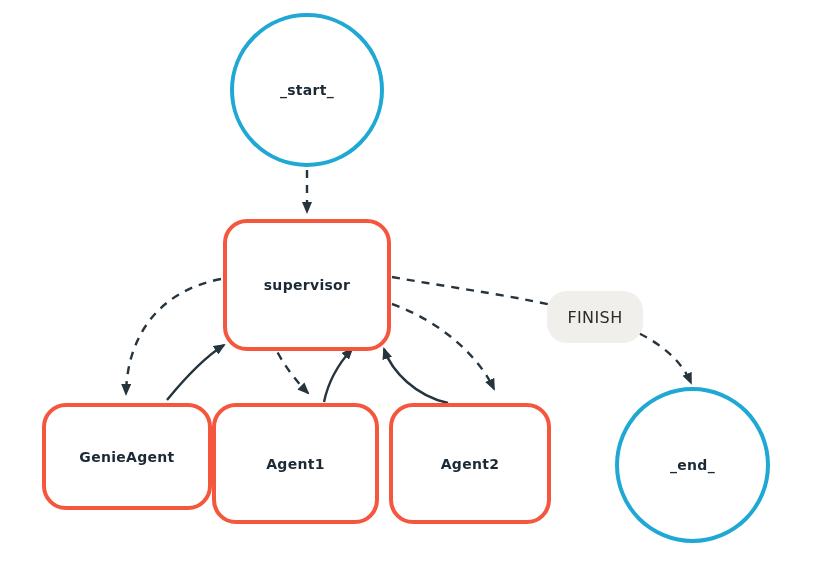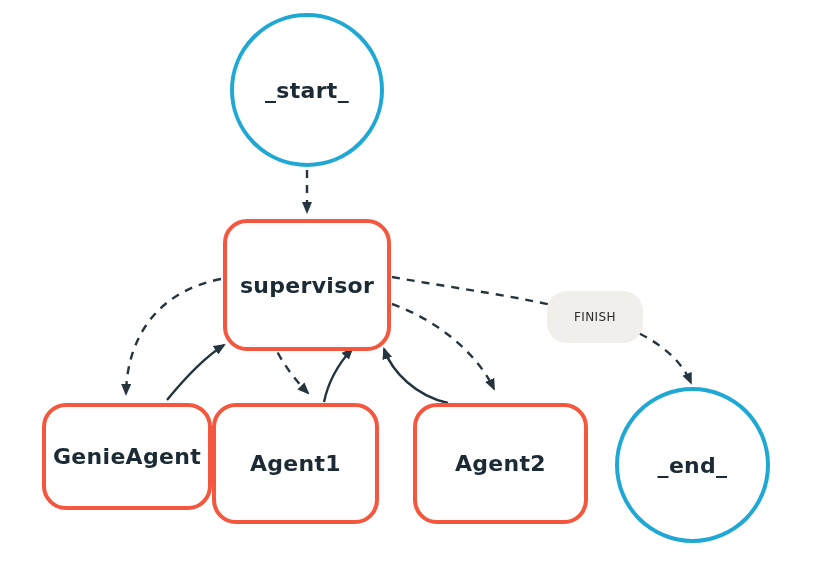--- a/index.html
+++ b/index.html
@@ -11,36 +11,36 @@
     overflow:hidden;
   }
   svg.edges{position:absolute;left:0;top:0;}
   .edge{fill:none;stroke:var(--edge);stroke-width:2.4;}
   .edge.dashed{stroke-dasharray:8 7;}
   .node{
     position:absolute;
     display:flex;align-items:center;justify-content:center;
     background:#ffffff;
     color:var(--ink);
-    font-weight:bold;font-size:22px;letter-spacing:.3px;
+    font-weight:bold;font-size:14px;letter-spacing:.3px;
     box-sizing:border-box;
   }
   .node.circle{border:4px solid var(--cyan);border-radius:50%;}
   .node.box{border:4px solid var(--orange);border-radius:24px;}
   .node-start{left:230px;top:13px;width:154px;height:154px;}
   .node-supervisor{left:223px;top:219px;width:168px;height:132px;}
   .node-genie{left:42px;top:403px;width:170px;height:107px;}
   .node-agent1{left:212px;top:403px;width:167px;height:121px;}
-  .node-agent2{left:413px;top:403px;width:175px;height:121px;text-align:center;}
+  .node-agent2{left:389px;top:403px;width:162px;height:121px;text-align:center;}
   .node-end{left:615px;top:387px;width:155px;height:156px;}
   .edge-label{
     position:absolute;left:547px;top:291px;width:96px;height:52px;
     background:var(--finish_bg);border-radius:20px;
     display:flex;align-items:center;justify-content:center;
-    font-size:12px;font-weight:normal;color:var(--finish_text);
+    font-size:16px;font-weight:normal;color:var(--finish_text);
     letter-spacing:.4px;
   }
 </style>
 </head>
 <body>
 
 <div class="canvas">
 
   <svg class="edges" width="838" height="570" viewBox="0 0 838 570">
     <defs>

